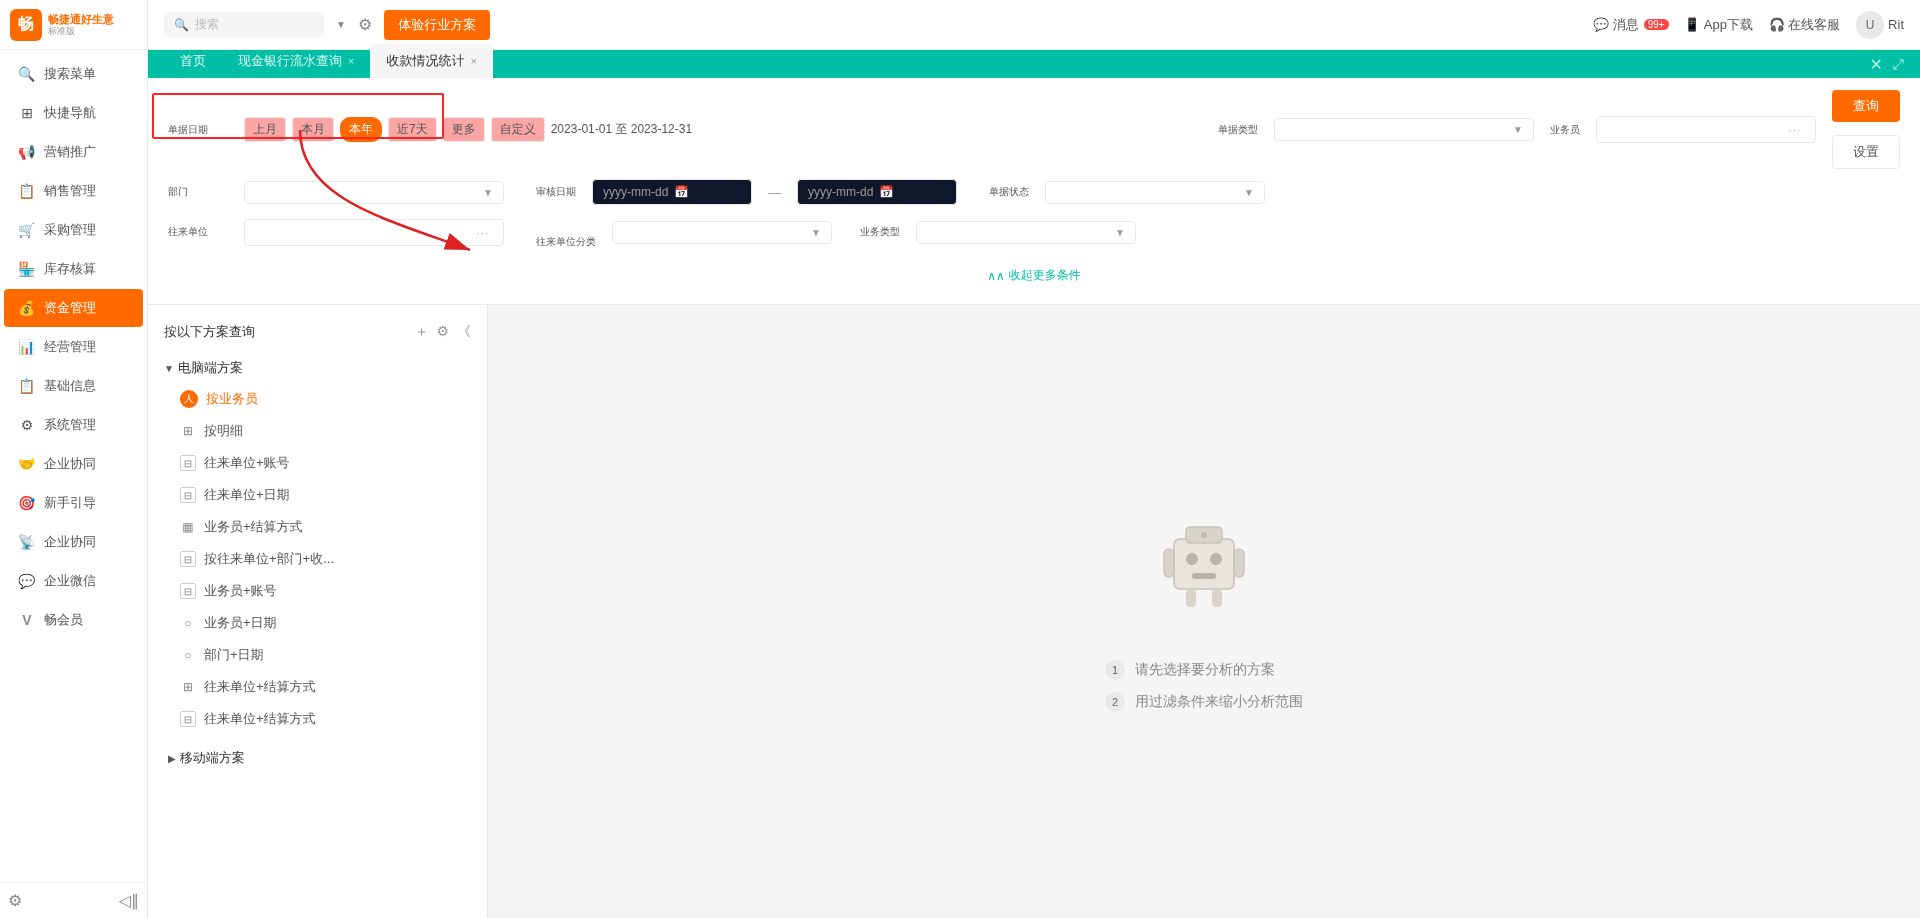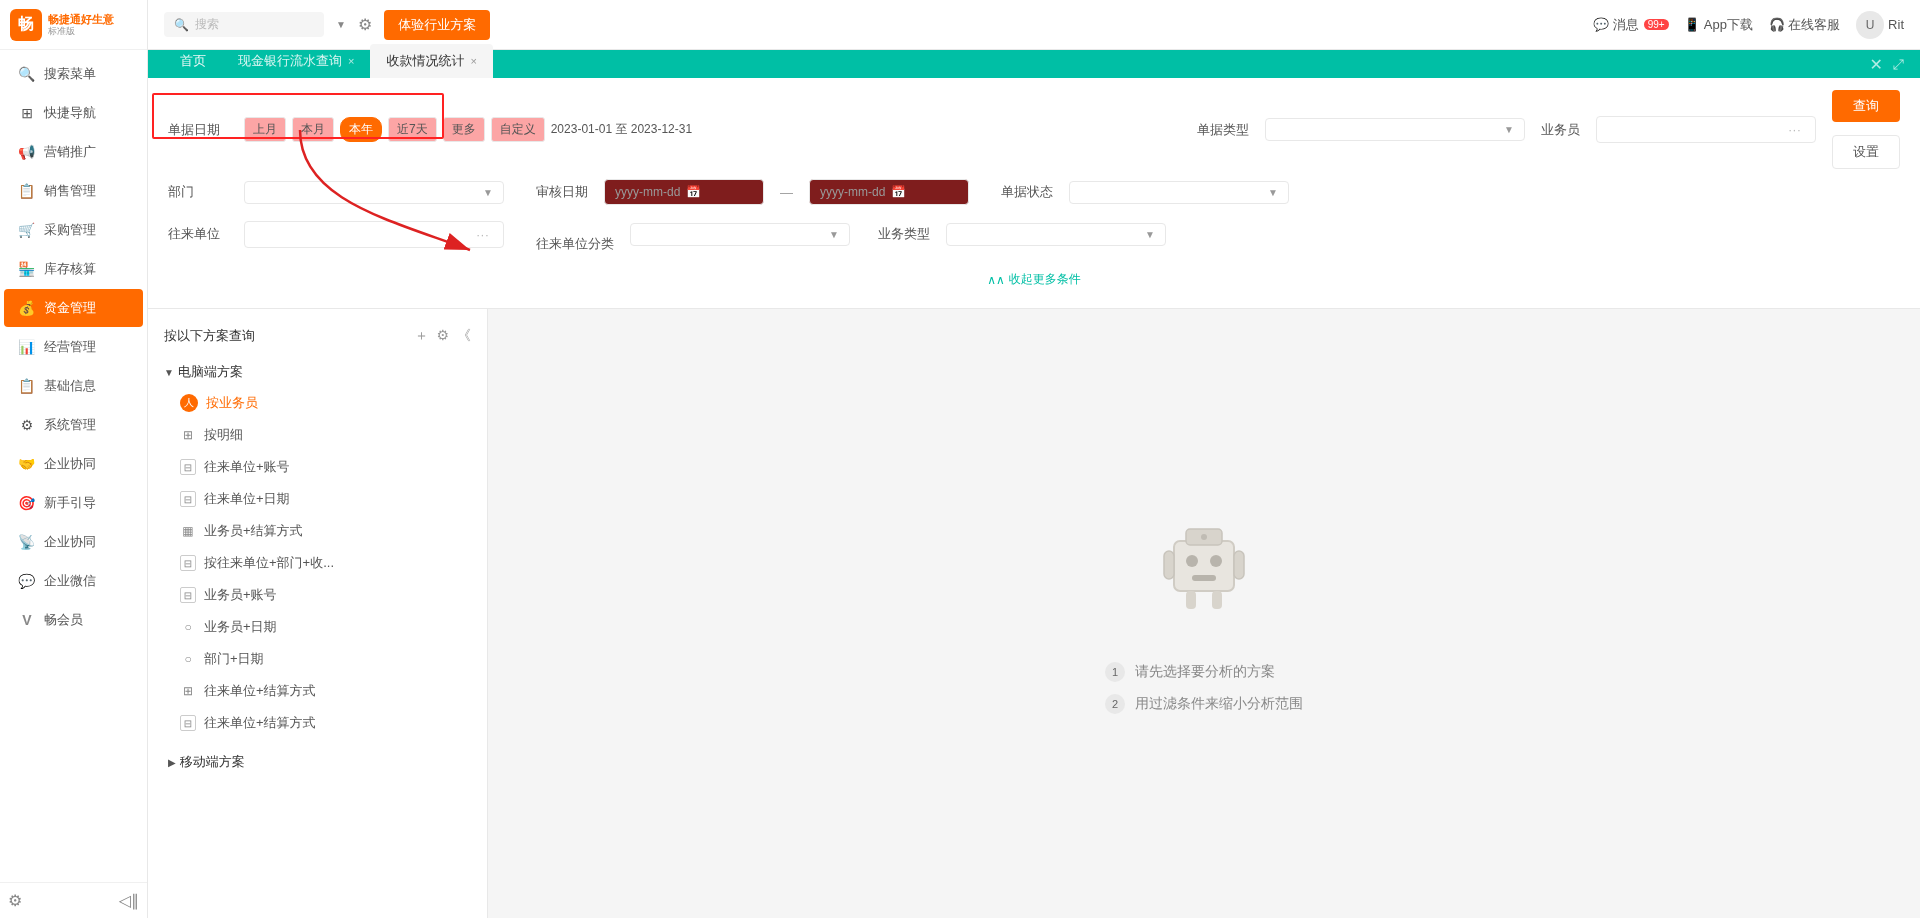--- a/index.html
+++ b/index.html
@@ -42,27 +42,27 @@
 
     
     .page-header { background: #fff; padding: 12px 20px; display: flex; align-items: center; justify-content: space-between; border-bottom: 1px solid #e8e8e8; }
     .page-title { font-size: 18px; font-weight: bold; color: #333; border: 2px solid #ff4444; padding: 2px 8px; }
     .page-actions { display: flex; gap: 12px; }
     .action-btn { display: flex; align-items: center; gap: 4px; color: #00bfa5; cursor: pointer; font-size: 13px; }
 
     
     .filter-panel { background: #fff; padding: 12px 20px; border-bottom: 1px solid #e8e8e8; }
     .filter-row { display: flex; align-items: center; gap: 16px; margin-bottom: 10px; }
-    .filter-label { color: #555; font-size: 13px; min-width: 60px; flex-shrink: 0; }
+    .filter-label { color: #555; font-size: 10px; min-width: 60px; flex-shrink: 0; }
     .filter-date-group { display: flex; align-items: center; gap: 6px; }
     .date-btn { padding: 3px 8px; border: 1px solid #e8e8e8; border-radius: 3px; cursor: pointer; font-size: 12px; color: #555; background: #fca5a5; }
     .date-btn.active { background: #ff6a00; color: #fff; border-color: #ff6a00; border-radius: 10px; }
     .date-range { font-size: 12px; color: #555; }
     .filter-select { border: 1px solid #e8e8e8; border-radius: 4px; padding: 5px 10px; min-width: 200px; display: flex; align-items: center; justify-content: space-between; cursor: pointer; background: #fff; }
-    .filter-input { border: 1px solid #e8e8e8; border-radius: 4px; padding: 5px 10px; min-width: 160px; display: flex; align-items: center; gap: 6px; background: #7f1d1d; color: #999; font-size: 12px; }
+    .filter-input { border: 1px solid #e8e8e8; border-radius: 4px; padding: 5px 10px; min-width: 160px; display: flex; align-items: center; gap: 6px; background: #0f172a; color: #999; font-size: 12px; }
     .filter-dash { color: #999; }
     .arrow-down { color: #999; font-size: 10px; }
     .collapse-btn { display: flex; align-items: center; gap: 4px; color: #00bfa5; cursor: pointer; font-size: 12px; justify-content: center; padding: 8px; }
     .filter-query-btn { background: #ff6a00; color: #fff; border: none; border-radius: 4px; padding: 7px 20px; cursor: pointer; font-size: 13px; }
     .filter-set-btn { background: #fff; color: #555; border: 1px solid #e8e8e8; border-radius: 4px; padding: 7px 20px; cursor: pointer; font-size: 13px; }
     .filter-btn-group { display: flex; flex-direction: column; gap: 13px; }
 
     
     .content-area { display: flex; flex: 1; overflow: hidden; }
     .left-panel { width: 340px; background: #fff; border-right: 1px solid #e8e8e8; flex-shrink: 0; overflow-y: auto; padding: 10px 0; }

